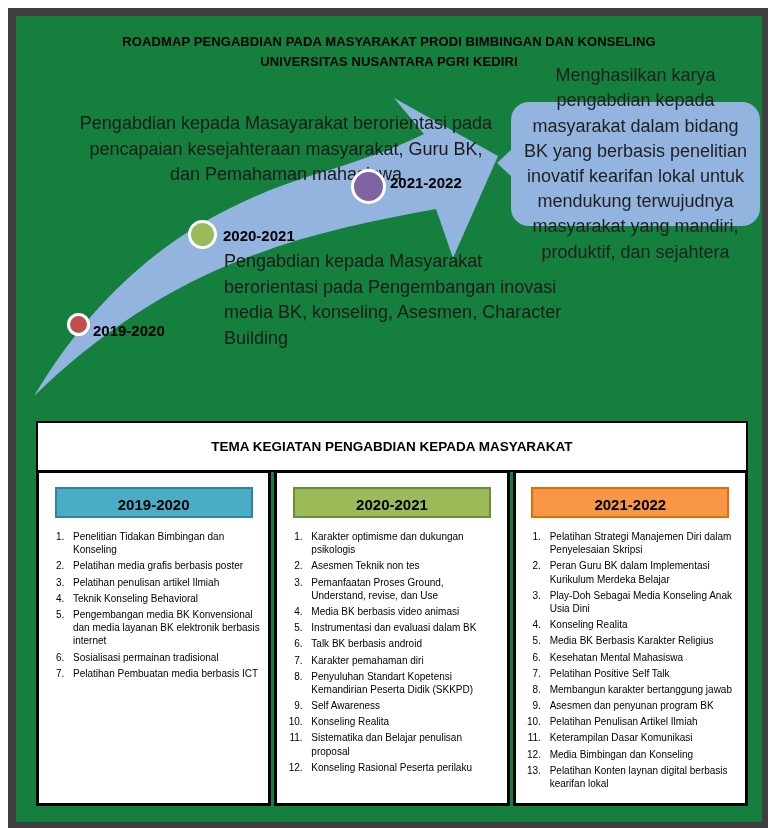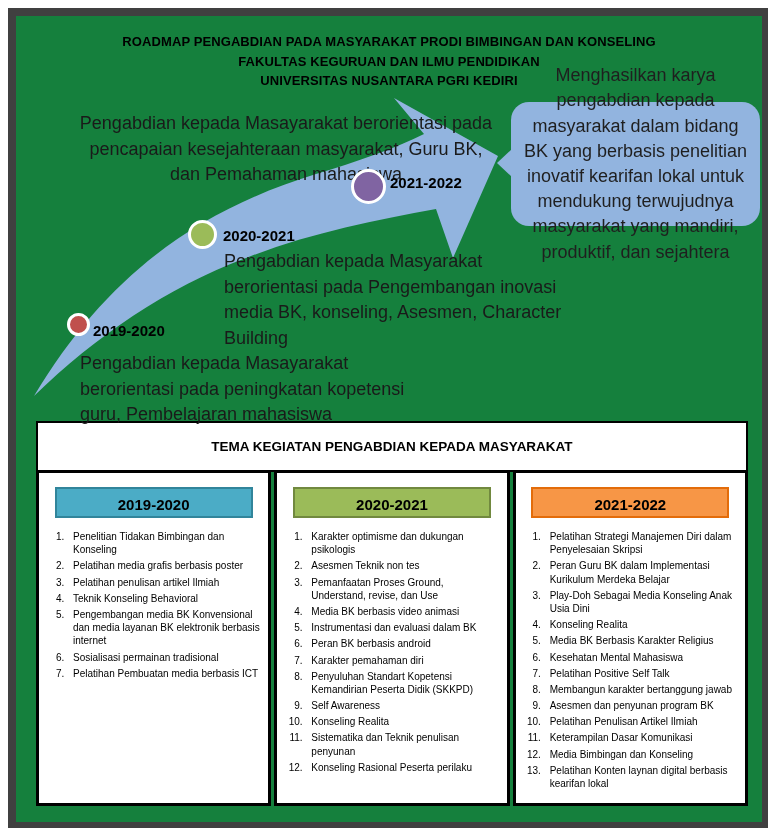--- a/index.html
+++ b/index.html
@@ -42,21 +42,20 @@
   .theme-list{margin:6px 6px 12px 0;padding-left:28px;font-size:10px;line-height:1.32;}
   .theme-list li{padding-left:6px;margin-bottom:3px;}
 </style>
 </head>
 <body>
 
 <div class="frame">
 
   <div class="title">
     <div>ROADMAP PENGABDIAN PADA MASYARAKAT PRODI BIMBINGAN DAN KONSELING</div>
-    <div>FAKULTAS KEGURUAN DAN ILMU PENDIDIKAN</div>
     <div>UNIVERSITAS NUSANTARA PGRI KEDIRI</div>
   </div>
 
   <div class="roadmap">
     <svg class="arrow-svg" width="746" height="400" viewBox="0 0 746 400">
       <path d="M 18 380
                C 90 260, 180 195, 300 158
                C 340 146, 380 132, 408 118
                L 378 82
                L 482 140
@@ -71,21 +70,20 @@
 
     <div class="dot dot-2021" style="background-color: rgb(128, 100, 162);"></div>
     <div class="year-label yl-2021">2021-2022</div>
 
     <div class="dot dot-2020" style="background-color: rgb(155, 187, 89);"></div>
     <div class="year-label yl-2020">2020-2021</div>
     <div class="desc desc-2020">Pengabdian kepada Masyarakat berorientasi pada Pengembangan inovasi media BK, konseling, Asesmen, Character Building</div>
 
     <div class="dot dot-2019" style="background-color: rgb(192, 80, 77);"></div>
     <div class="year-label yl-2019">2019-2020</div>
-    <div class="desc desc-2019">Pengabdian kepada Masayarakat berorientasi pada peningkatan kopetensi guru, Pembelajaran mahasiswa</div>
 
     <div class="callout" style="background-color: rgb(146, 180, 223);">
       <div class="callout-text">Menghasilkan karya pengabdian kepada masyarakat dalam bidang BK yang berbasis penelitian inovatif kearifan lokal untuk mendukung terwujudnya masyarakat yang mandiri, produktif, dan sejahtera</div>
     </div>
   </div>
 
   <div class="themes">
     <div class="themes-heading">TEMA KEGIATAN PENGABDIAN KEPADA MASYARAKAT</div>
     <div class="themes-columns">
 
@@ -103,26 +101,26 @@
       </div>
 
       <div class="theme-col">
         <div class="col-header" style="background-color: rgb(155, 187, 89); border-color: rgb(113, 137, 63);">2020-2021</div>
         <ol class="theme-list">
             <li>Karakter optimisme dan dukungan psikologis</li>
             <li>Asesmen Teknik non tes</li>
             <li>Pemanfaatan Proses Ground, Understand, revise, dan Use</li>
             <li>Media BK berbasis video animasi</li>
             <li>Instrumentasi dan evaluasi dalam BK</li>
-            <li>Peran BK berbasis android</li>
+            <li>Talk BK berbasis android</li>
             <li>Karakter pemahaman diri</li>
             <li>Penyuluhan Standart Kopetensi Kemandirian Peserta Didik (SKKPD)</li>
             <li>Self Awareness</li>
             <li>Konseling Realita</li>
-            <li>Sistematika dan Teknik penulisan penyunan</li>
+            <li>Sistematika dan Belajar penulisan proposal</li>
             <li>Konseling Rasional Peserta perilaku</li>
           </ol>
       </div>
 
       <div class="theme-col">
         <div class="col-header" style="background-color: rgb(247, 150, 70); border-color: rgb(227, 108, 10);">2021-2022</div>
         <ol class="theme-list">
             <li>Pelatihan Strategi Manajemen Diri dalam Penyelesaian Skripsi</li>
             <li>Peran Guru BK dalam Implementasi Kurikulum Merdeka Belajar</li>
             <li>Play-Doh Sebagai Media Konseling Anak Usia Dini</li>

